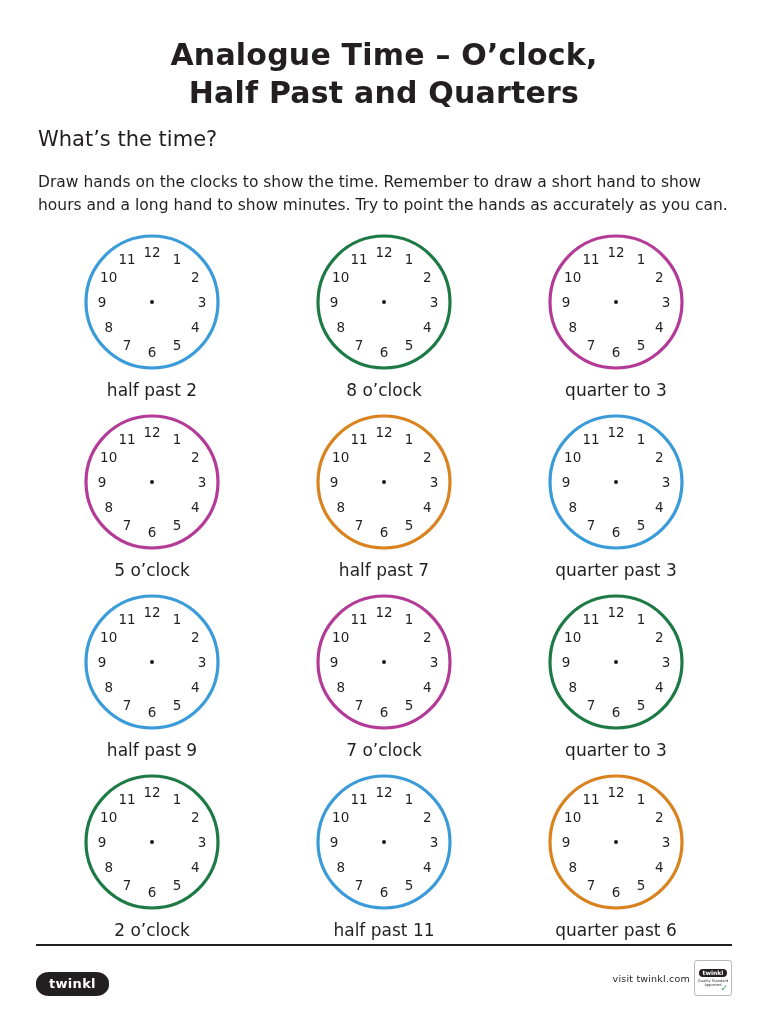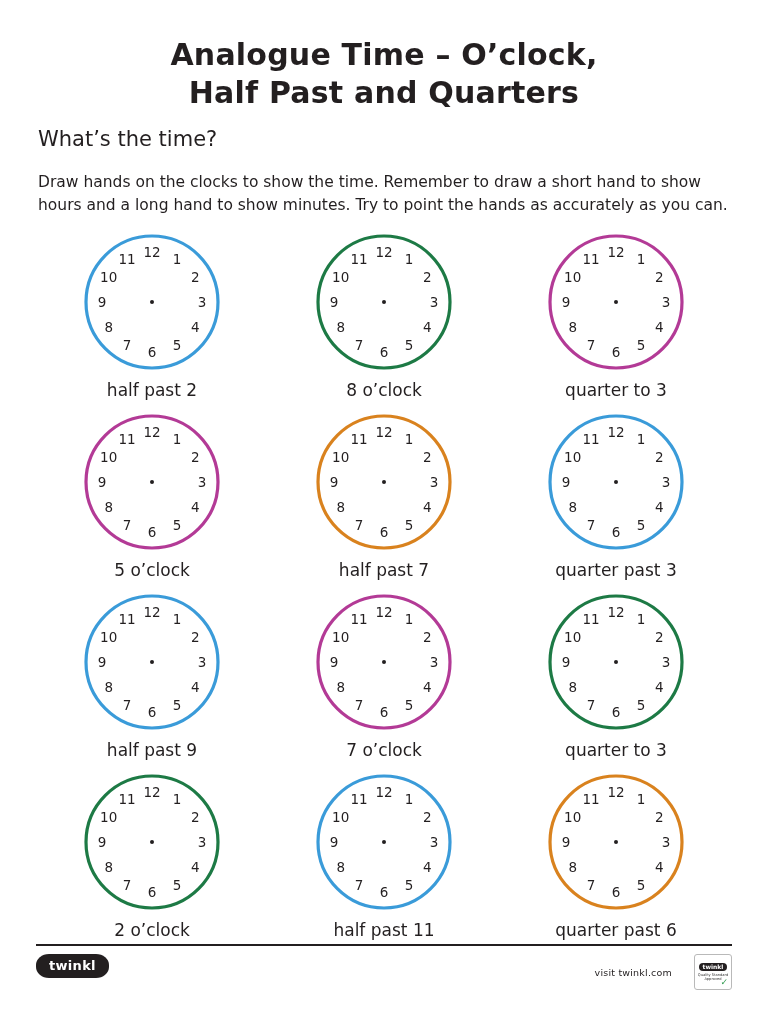--- a/index.html
+++ b/index.html
@@ -74,39 +74,39 @@
     bottom: 18px;
     height: 62px;
   }
   .footer-rule {
     border-top: 2.5px solid #231f20;
     width: 100%;
     margin-bottom: 8px;
   }
   .footer-row {
     display: flex;
-    align-items: flex-start;
+    align-items: flex-end;
     justify-content: space-between;
     height: 42px;
   }
   .twinkl-logo {
     background: #231f20;
     color: #ffffff;
     font-size: 13px;
     font-weight: bold;
     border-radius: 13px / 11px;
     padding: 4px 13px 5px 13px;
     letter-spacing: 0.3px;
     font-family: "DejaVu Sans", sans-serif;
     display: inline-block;
   }
   .footer-right {
     display: flex;
     align-items: center;
-    gap: 22px;
+    gap: 4px;
   }
   .visit-text {
     font-size: 9.5px;
     color: #231f20;
     letter-spacing: 0.2px;
   }
   .quality-badge {
     width: 36px;
     height: 34px;
     border: 1px solid #b9b9b9;

